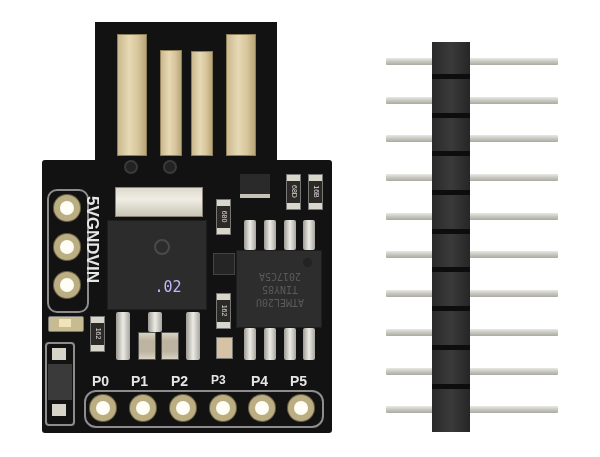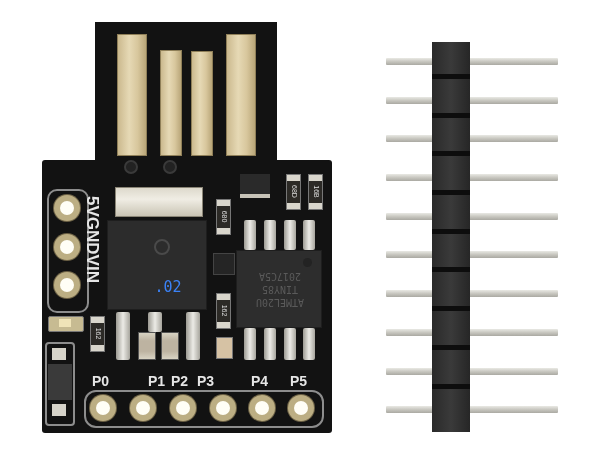--- a/index.html
+++ b/index.html
@@ -50,21 +50,21 @@
       <div class="pad-hole" style="left:6px;top:6px;width:14px;height:14px;"></div>
     </div>
 
   <div class="abs silk" style="left:68px;top:196px;width:110px;height:28px;transform-origin:0 0;transform:translate(34px,0) rotate(90deg);font-size:17px;letter-spacing:0px;white-space:nowrap;">
     <span>5V</span><span>GND</span><span>VIN</span>
   </div>
 
   <div class="abs" style="left:115px;top:187px;width:88px;height:30px;background:linear-gradient(180deg,#ddd9cc,#f0ede4 40%,#c9c4b4);border:1px solid #8a8576;box-sizing:border-box;"></div>
   <div class="abs chip" style="left:107px;top:220px;width:100px;height:90px;background:#2c2c2c;">
     <div class="abs" style="left:46px;top:18px;width:16px;height:16px;border:2px solid #4a4a4a;border-radius:50%;box-sizing:border-box;"></div>
-    <div class="abs" style="left:30px;top:57px;width:60px;color:#3b82f6;font-size:15px;font-family:'DejaVu Sans Mono',monospace;text-align:center;">.02</div>
+    <div class="abs" style="left:30px;top:57px;width:60px;color:#c4b5fd;font-size:15px;font-family:'DejaVu Sans Mono',monospace;text-align:center;">.02</div>
   </div>
 
   <div class="abs lead" style="left:116px;top:312px;width:14px;height:48px;"></div>
   <div class="abs lead" style="left:148px;top:312px;width:14px;height:20px;"></div>
   <div class="abs lead" style="left:186px;top:312px;width:14px;height:48px;"></div>
 
   <div class="abs" style="left:138px;top:332px;width:16px;height:26px;background:linear-gradient(180deg,#d8d3c3,#bdb3a1 30%,#bdb3a1 70%,#d8d3c3);border:1px solid #555;"></div>
   <div class="abs" style="left:161px;top:332px;width:16px;height:26px;background:linear-gradient(180deg,#d8d3c3,#bdb3a1 30%,#bdb3a1 70%,#d8d3c3);border:1px solid #555;"></div>
 
   <div class="abs" style="left:48px;top:316px;width:34px;height:14px;background:#c7bb92;border:1px solid #777;border-radius:2px;">
@@ -122,23 +122,23 @@
   <div class="abs lead" style="left:303px;top:328px;width:12px;height:32px;"></div>
 
   <div class="abs chip" style="left:236px;top:250px;width:86px;height:78px;">
     <div class="abs" style="left:66px;top:7px;width:9px;height:9px;border-radius:50%;background:#232323;"></div>
     <div class="abs chip-text" style="left:12px;top:20px;width:62px;">2017C5A</div>
     <div class="abs chip-text" style="left:12px;top:33px;width:62px;">TINY85</div>
     <div class="abs chip-text" style="left:12px;top:46px;width:62px;">ATMEL20U</div>
   </div>
 
   <div class="abs silk" style="left:92px;top:373px;font-size:14px;">P0</div>
-  <div class="abs silk" style="left:148px;top:373px;font-size:14px;">P1</div>
+  <div class="abs silk" style="left:131px;top:373px;font-size:14px;">P1</div>
   <div class="abs silk" style="left:171px;top:373px;font-size:14px;">P2</div>
-  <div class="abs silk" style="left:197px;top:373px;font-size:14px;">P3</div>
+  <div class="abs silk" style="left:211px;top:373px;font-size:12px;">P3</div>
   <div class="abs silk" style="left:251px;top:373px;font-size:14px;">P4</div>
   <div class="abs silk" style="left:290px;top:373px;font-size:14px;">P5</div>
 
   <div class="abs" style="left:84px;top:390px;width:240px;height:38px;border:2px solid #8d8d8d;border-radius:12px;box-sizing:border-box;"></div>
 
   <div class="abs pad" style="left:90px;top:395px;width:26px;height:26px;">
       <div class="pad-hole" style="left:6px;top:6px;width:14px;height:14px;"></div>
     </div>
   <div class="abs pad" style="left:130px;top:395px;width:26px;height:26px;">
       <div class="pad-hole" style="left:6px;top:6px;width:14px;height:14px;"></div>

